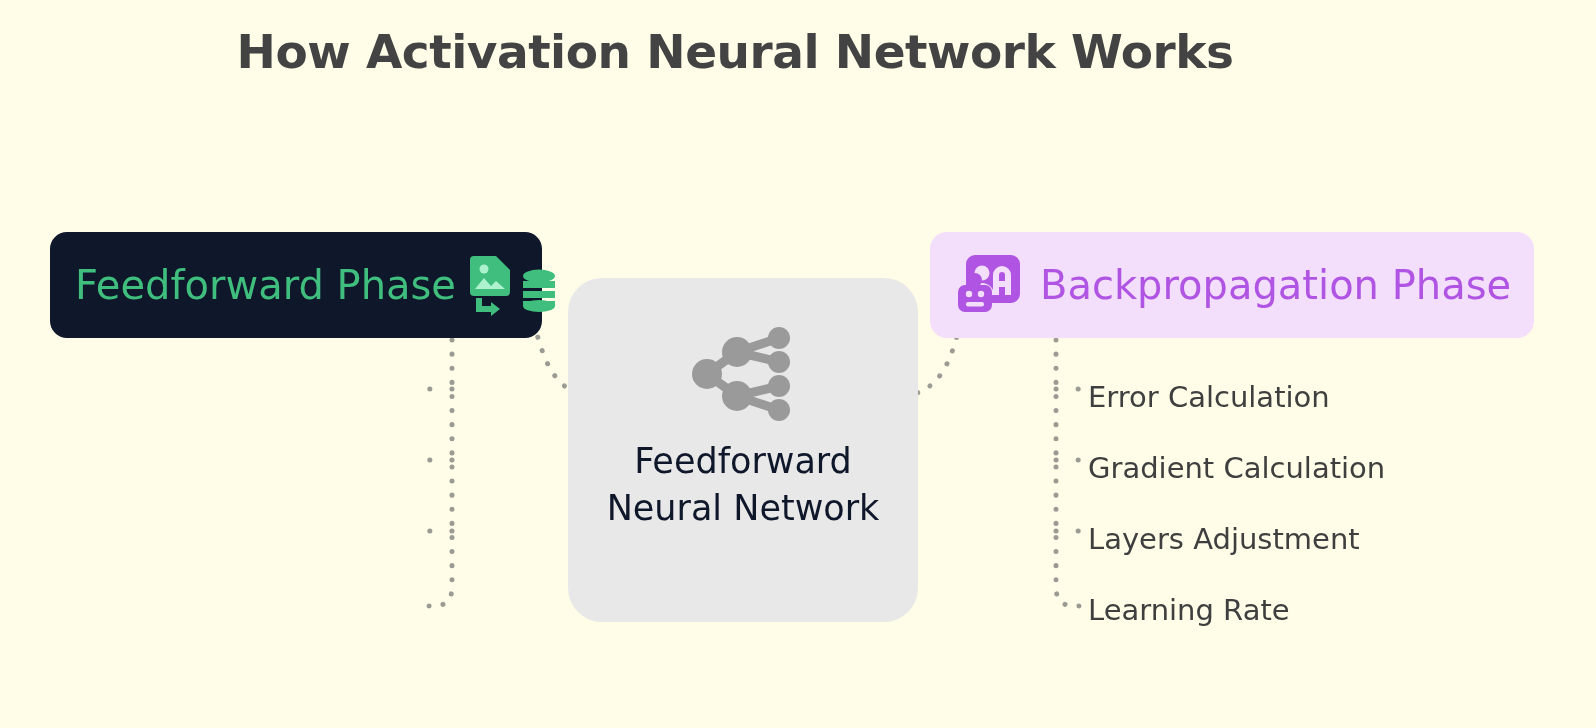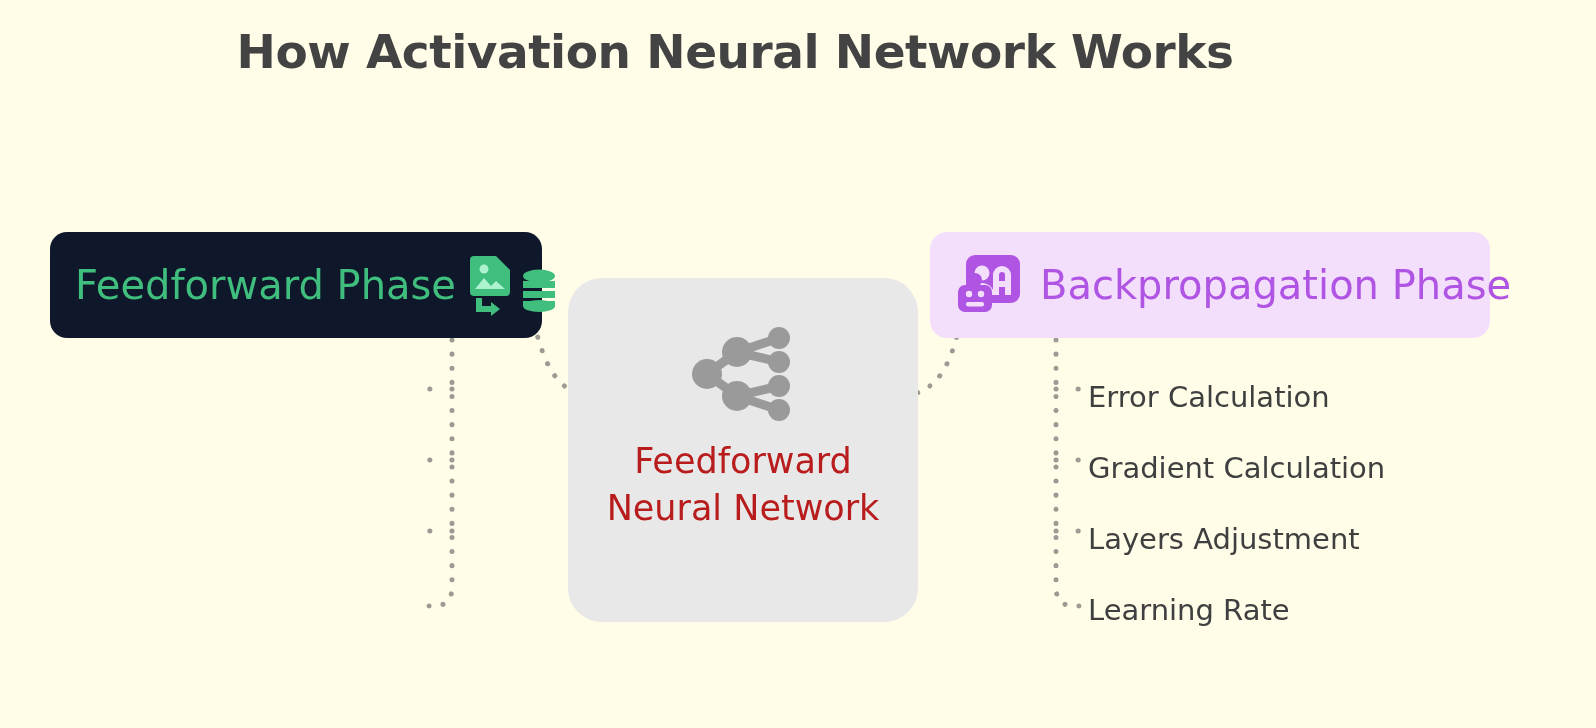--- a/index.html
+++ b/index.html
@@ -47,21 +47,21 @@
   }
   .pill-left {
     left: 50px;
     width: 492px;
     background: #0f172a;
     justify-content: flex-start;
     padding-left: 25px;
   }
   .pill-right {
     left: 930px;
-    width: 560px;
+    width: 604px;
     background: #F3DFFC;
     justify-content: flex-start;
     padding-left: 20px;
   }
   .pill-label {
     font-size: 40px;
     line-height: 48px;
     white-space: nowrap;
   }
   .pill-left .pill-label {
@@ -94,21 +94,21 @@
     box-sizing: border-box;
   }
   .center-icon {
     display: block;
   }
   .center-label {
     margin-top: 16px;
     text-align: center;
     font-size: 35px;
     line-height: 47px;
-    color: #b91c1c;
+    color: #0f172a;
     width: 280px;
   }
 
   
   .items {
     position: absolute;
     top: 362px;
     width: 380px;
   }
   .items-left {

